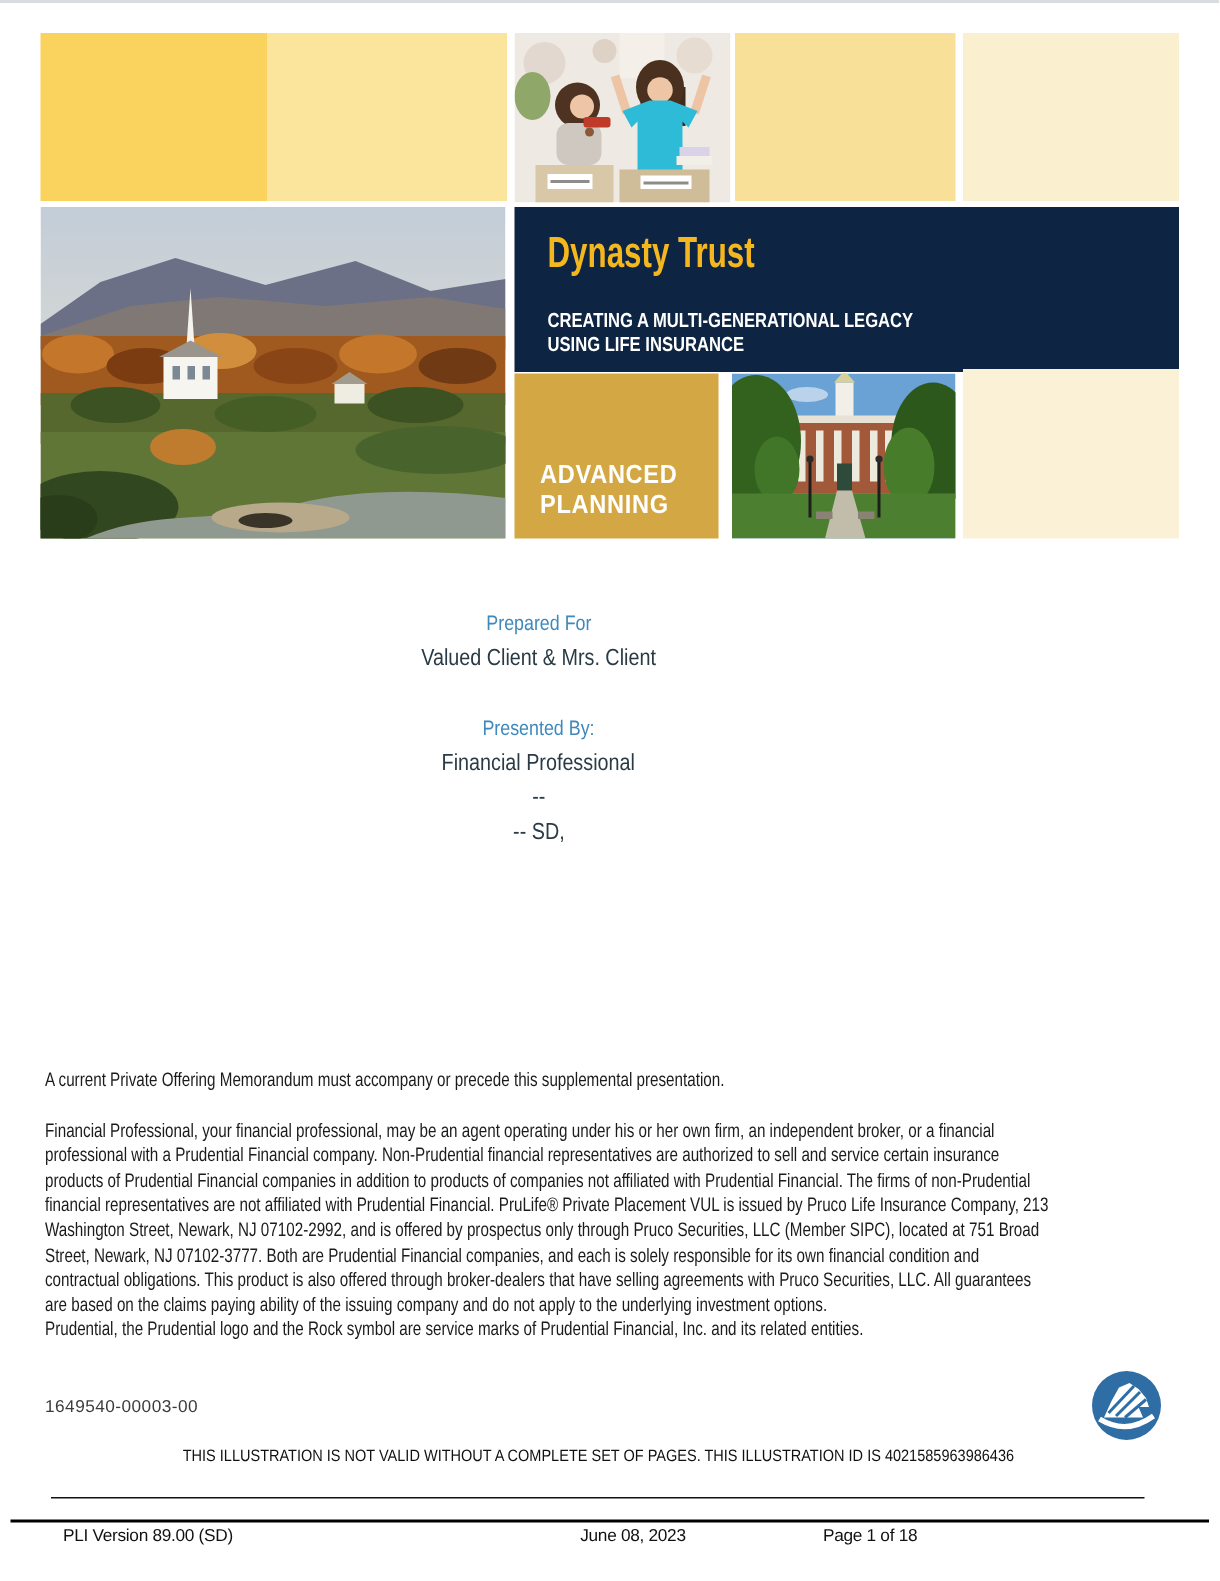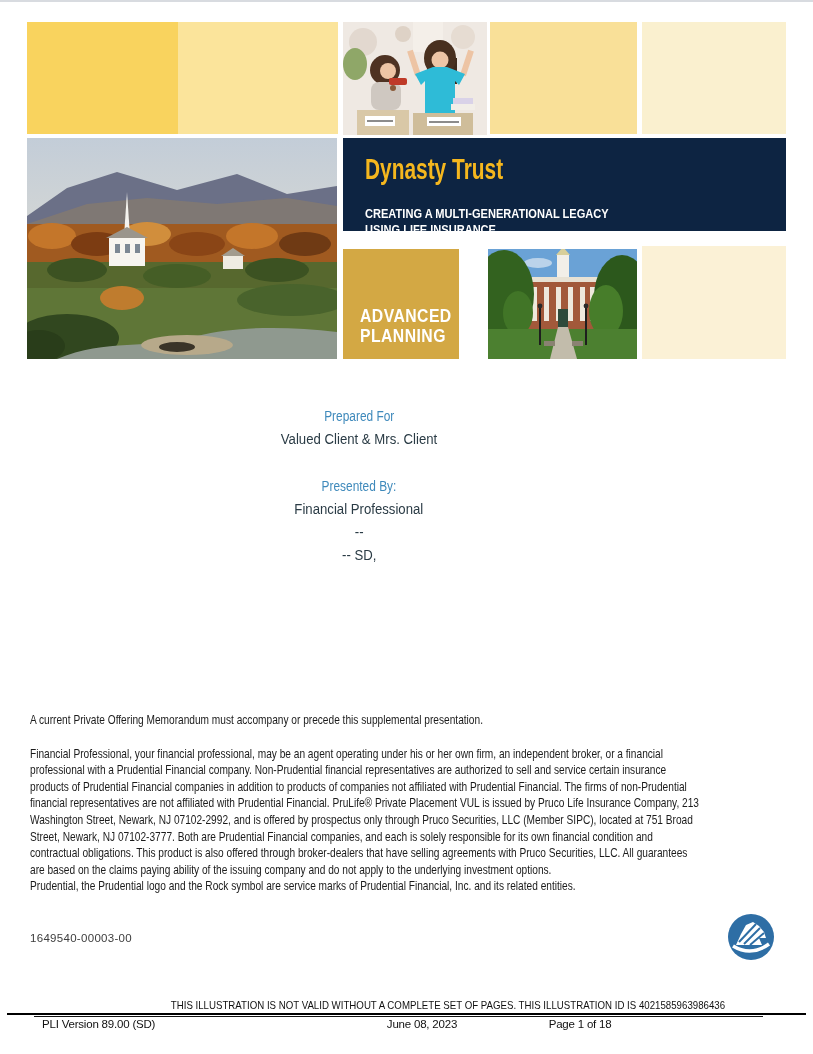--- a/index.html
+++ b/index.html
@@ -8,28 +8,28 @@
   .top-hairline{position:absolute;top:0;left:0;right:0;height:2px;background:#d8dbe0;}
 
   
   .block{position:absolute;}
   .b-a{left:27px;top:22px;width:151px;height:112px;background:#f9d35e;}
   .b-b{left:178px;top:22px;width:160px;height:112px;background:#fbe49b;}
   .b-c{left:490px;top:22px;width:147px;height:112px;background:#f9e098;}
   .b-d{left:642px;top:22px;width:144px;height:112px;background:#faf0cf;}
   .photo-top{left:343px;top:22px;width:144px;height:113px;}
   .photo-left{left:27px;top:138px;width:310px;height:221px;}
-  .navy-bar{left:343px;top:138px;width:443px;height:93px;background:#0d2442;
+  .navy-bar{left:343px;top:138px;width:443px;height:110px;background:#0d2442;
             box-sizing:border-box;padding:15px 0 0 22px;}
   .hero-title{display:inline-block;font-size:29px;font-weight:bold;color:#f5b71e;
               transform:scaleX(0.72);transform-origin:0 0;white-space:nowrap;}
   .hero-sub{margin-top:20px;}
   .hero-sub span{display:block;font-size:13.5px;font-weight:bold;color:#fff;line-height:16px;
                  transform:scaleX(0.82);transform-origin:0 0;white-space:nowrap;}
-  .badge{left:343px;top:249px;width:116px;height:110px;background:#d3a844;}
+  .badge{left:343px;top:249px;width:136px;height:110px;background:#d3a844;}
   .badge-text{position:absolute;left:17px;bottom:13px;}
   .badge-text span{display:block;font-size:17.5px;font-weight:bold;color:#fff;line-height:20px;
                    letter-spacing:0.5px;transform:scaleX(0.9);transform-origin:0 100%;white-space:nowrap;}
   .photo-campus{left:488px;top:249px;width:149px;height:110px;}
   .b-cream2{left:642px;top:246px;width:144px;height:113px;background:#fbf1d6;}
   .photo-top svg,.photo-left svg,.photo-campus svg{display:block;width:100%;height:100%;}
 
   
   .prepared{position:absolute;left:0;top:404px;width:718px;text-align:center;}
   .prepared .ln{line-height:23px;height:23px;}
@@ -47,22 +47,22 @@
   .disclosure .p2{white-space:pre-line;}
 
   .form-number{position:absolute;left:30px;top:932px;font-size:11.5px;color:#3c3c3c;letter-spacing:0.3px;}
 
   
   .brand{position:absolute;top:912px;right:37px;display:flex;align-items:center;gap:9px;}
   .brand .word{font-family:"Liberation Serif",serif;font-weight:bold;font-size:33px;
                color:#2e6ea5;letter-spacing:-0.5px;line-height:1;}
 
   
-  .validity{position:absolute;left:34px;top:995px;width:729px;text-align:right;
-            border-bottom:1.6px solid #111;padding-bottom:3px;}
+  .validity{position:absolute;left:34px;top:961px;width:729px;text-align:center;
+            border-bottom:1.6px solid #111;padding-bottom:19px;}
   .validity span{display:inline-block;font-size:11px;transform:scaleX(0.88);
                  transform-origin:50% 50%;white-space:nowrap;color:#111;}
   .thick-rule{position:absolute;left:7px;right:7px;top:1013px;border-top:2.2px solid #000;height:0;}
   .footer-row{position:absolute;left:8px;right:11px;top:1018px;display:flex;
               font-size:11.5px;letter-spacing:-0.2px;color:#111;padding-left:34px;}
   .footer-row .l{flex:1;text-align:left;}
   .footer-row .c{flex:1;text-align:center;}
   .footer-row .r{flex:1;text-align:left;}
 </style>
 </head>

